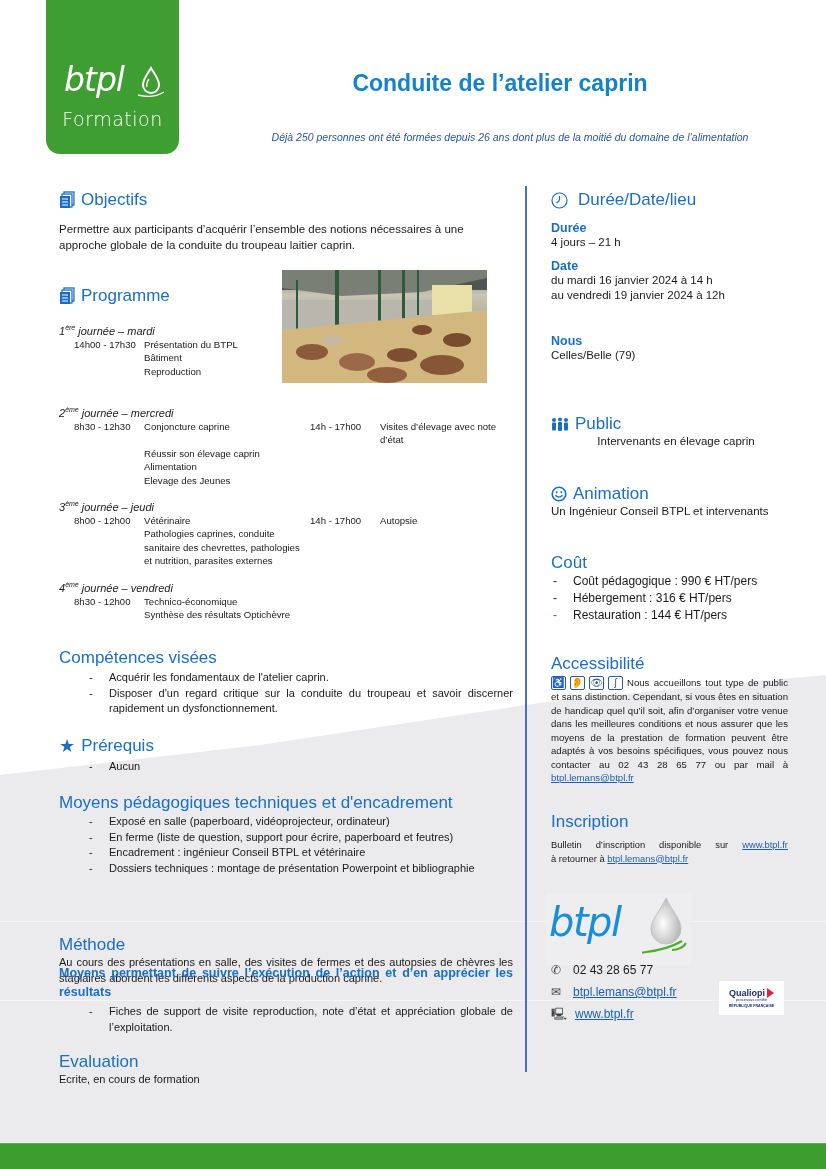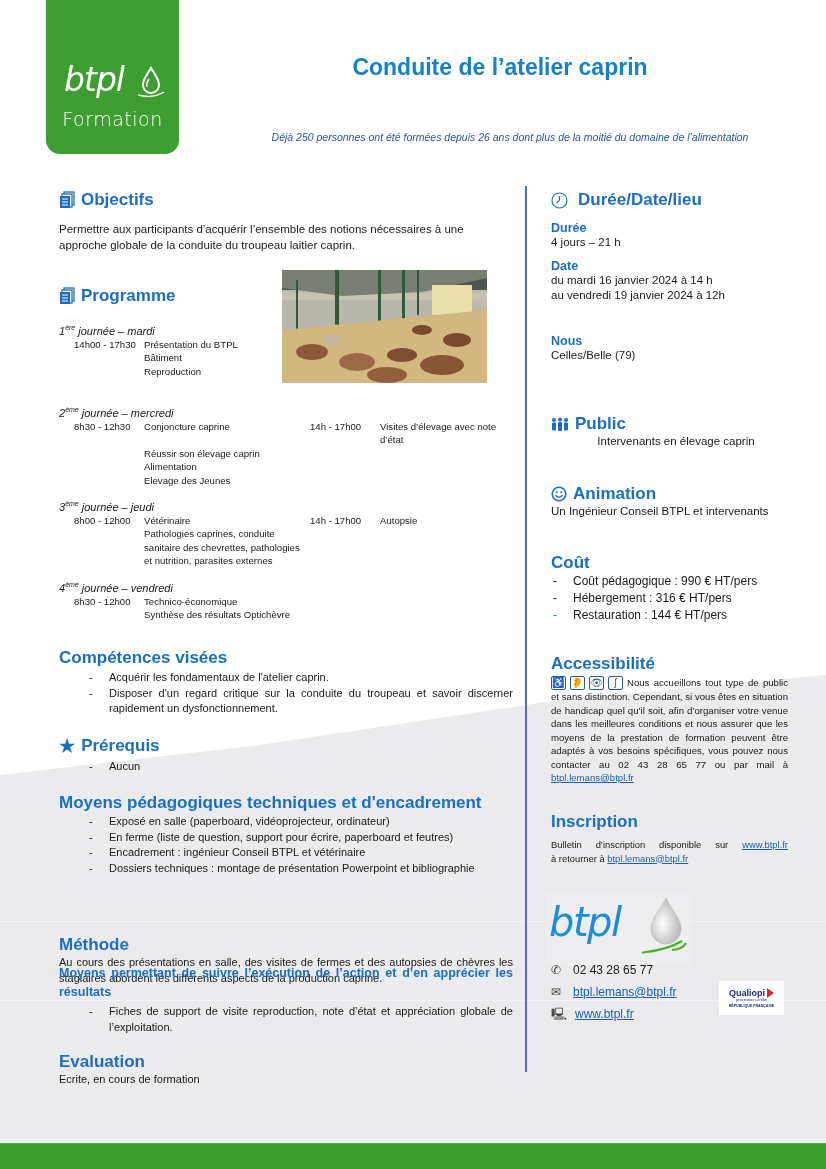--- a/index.html
+++ b/index.html
@@ -36,35 +36,35 @@
     font-size: 33px; letter-spacing: -1px; font-weight: 300;
   }
   .logo-drop { position: absolute; left: 92px; top: 66px; }
   .logo-formation {
     position: absolute; left: 0; width: 133px; top: 108px;
     font-family: "DejaVu Sans", sans-serif; font-size: 19px; font-weight: 300;
     letter-spacing: 0.5px;
   }
 
   .title {
-    position: absolute; left: 300px; top: 54px; width: 400px; text-align: center;
+    position: absolute; left: 300px; top: 70px; width: 400px; text-align: center;
     font-size: 23px; font-weight: bold; color: #1482c8; z-index: 2;
   }
   .subtitle {
     position: absolute; left: 240px; top: 131px; width: 540px; text-align: center;
     font-size: 10.5px; font-style: italic; color: #2a55a0; z-index: 2;
   }
 
   .divider {
     position: absolute; left: 525px; top: 186px; width: 2px; height: 886px;
     background: #4472c4; z-index: 2;
   }
 
   h2.sec {
-    font-size: 17px; font-weight: bold; color: #1a6fc4;
+    font-size: 17px; font-weight: normal; color: #1a6fc4;
     display: flex; align-items: center; gap: 6px; white-space: nowrap;
   }
   h3.sub {
     font-size: 12.5px; font-weight: bold; color: #1a6fc4;
   }
   .p { font-size: 11.5px; line-height: 15.5px; }
   .small { font-size: 9.6px; line-height: 13.5px; }
   .just { text-align: justify; }
   .icon { display: inline-flex; align-items: center; justify-content: center; }
 

